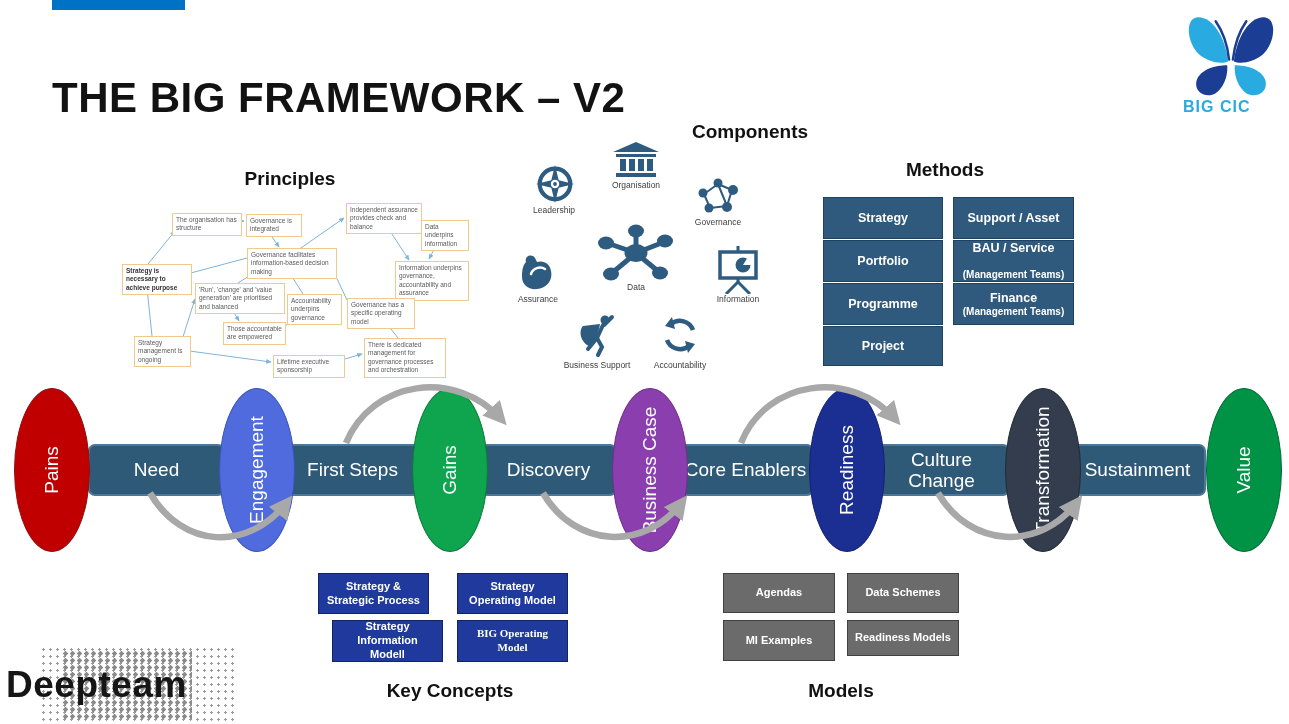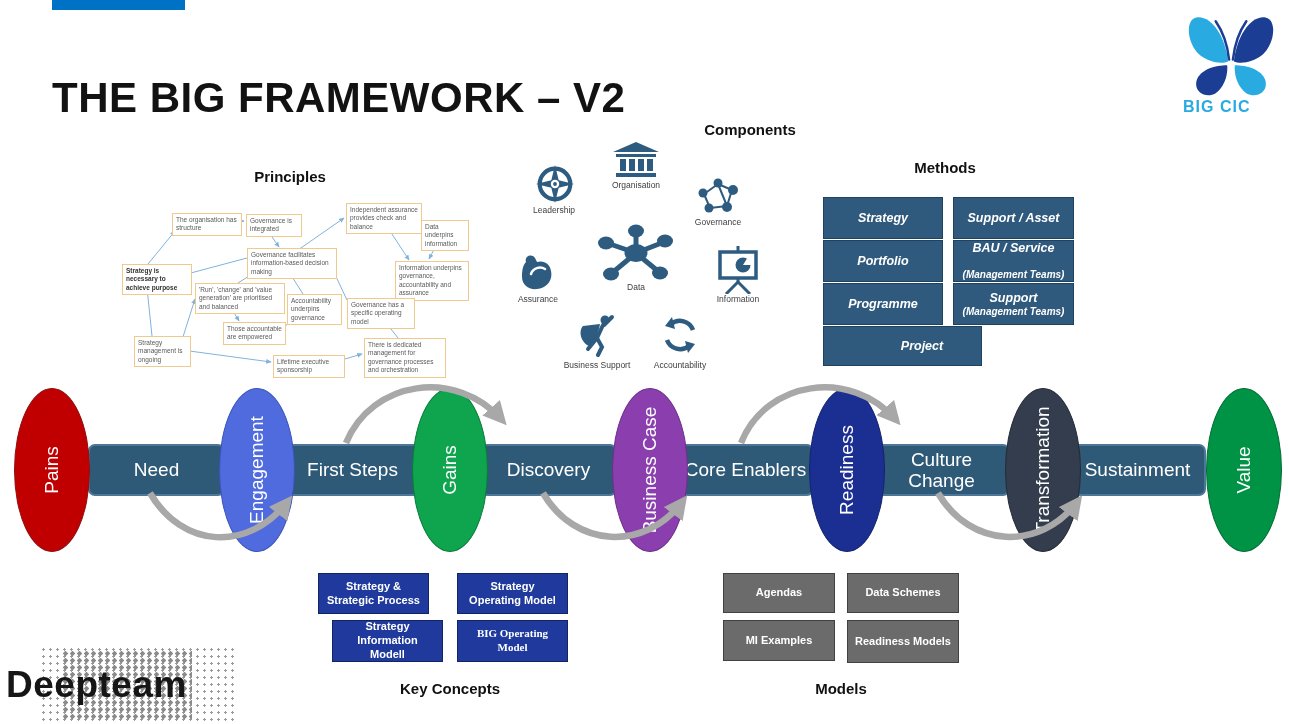--- a/index.html
+++ b/index.html
@@ -6,33 +6,33 @@
   body{
     width:1289px;height:724px;position:relative;overflow:hidden;
     background:#ffffff;font-family:"Liberation Sans",sans-serif;
   }
   .abs{position:absolute;}
   
   .topbar{left:52px;top:0;width:133px;height:10px;background:#0072C6;}
   
   .title{left:52px;top:74px;font-size:42px;font-weight:bold;color:#121212;letter-spacing:.5px;}
   
-  .hdg{font-size:15px;font-weight:bold;color:#111;text-align:center;}
+  .hdg{font-size:19px;font-weight:bold;color:#111;text-align:center;}
   
   .pmap{left:118px;top:198px;width:362px;height:188px;}
   .pmap svg{position:absolute;left:0;top:0;}
   .pbox{position:absolute;background:#fff;border:1px solid #EFC98E;color:#595959;
         font-size:6.5px;line-height:1.3;padding:2px 3px;}
   .pbox.pb-bold{font-weight:bold;color:#333;}
   
   .clabel{position:absolute;font-size:8.5px;color:#404040;text-align:center;}
   
   .mbox{position:absolute;background:#2F5A7D;border:1px solid #1E425F;color:#fff;
         display:flex;flex-direction:column;align-items:center;justify-content:center;
-        text-align:center;font-weight:bold;font-size:12.5px;line-height:1.2;font-style:italic;}
+        text-align:center;font-weight:bold;font-size:12.5px;line-height:1.2;}
   .mbox .sub{font-size:10px;}
   
   .stage-rect{position:absolute;top:444px;height:52px;width:137px;background:#2E5977;
         border:2px solid #4E7698;border-radius:7px;color:#fff;display:flex;align-items:center;
         justify-content:center;text-align:center;font-size:19px;line-height:1.12;box-sizing:border-box;z-index:1;}
   .stage-ellipse{position:absolute;top:388px;height:164px;width:76px;border-radius:50%;
         display:flex;align-items:center;justify-content:center;color:#fff;font-size:19px;z-index:2;box-sizing:border-box;}
   .stage-ellipse span{transform:rotate(-90deg);white-space:nowrap;}
   .arcs{left:0;top:0;z-index:3;pointer-events:none;}
   
@@ -234,32 +234,32 @@
 <div class="abs hdg" style="left:855px;top:159px;width:180px;">Methods</div>
 <div class="mbox" style="left:823px;top:197px;width:118px;height:40px;">
     <span>Strategy</span>
   </div>
 <div class="mbox" style="left:823px;top:240px;width:118px;height:40px;">
     <span>Portfolio</span>
   </div>
 <div class="mbox" style="left:823px;top:283px;width:118px;height:40px;">
     <span>Programme</span>
   </div>
-<div class="mbox" style="left:823px;top:326px;width:118px;height:38px;padding-left:39px;">
+<div class="mbox" style="left:823px;top:326px;width:118px;height:38px;">
     <span>Project</span>
   </div>
 <div class="mbox" style="left:953px;top:197px;width:119px;height:40px;">
     <span>Support / Asset</span>
   </div>
 <div class="mbox" style="left:953px;top:240px;width:119px;height:40px;justify-content:space-between;">
     <span>BAU / Service</span>
     <span class="sub">(Management Teams)</span>
   </div>
 <div class="mbox" style="left:953px;top:283px;width:119px;height:40px;">
-    <span>Support</span>
+    <span>Finance</span>
     <span class="sub">(Management Teams)</span>
   </div>
 
 <div class="stage-rect" style="left:88px;">
     <span>Need</span>
   </div>
 <div class="stage-rect" style="left:284px;">
     <span>First Steps</span>
   </div>
 <div class="stage-rect" style="left:480px;">
@@ -328,20 +328,20 @@
 
 <div class="gbox" style="left:723px;top:573px;width:112px;height:40px;">
     <span>Agendas</span>
   </div>
 <div class="gbox" style="left:847px;top:573px;width:112px;height:40px;">
     <span>Data Schemes</span>
   </div>
 <div class="gbox" style="left:723px;top:620px;width:112px;height:41px;">
     <span>MI Examples</span>
   </div>
-<div class="gbox" style="left:847px;top:620px;width:112px;height:43px;">
+<div class="gbox" style="left:847px;top:620px;width:112px;height:36px;">
     <span>Readiness Models</span>
   </div>
 <div class="abs hdg" style="left:741px;top:680px;width:200px;">Models</div>
 
 <div class="abs dots1"></div>
 <div class="abs dots2"></div>
 <div class="abs deepteam">Deepteam</div>
 
 </body></html>

